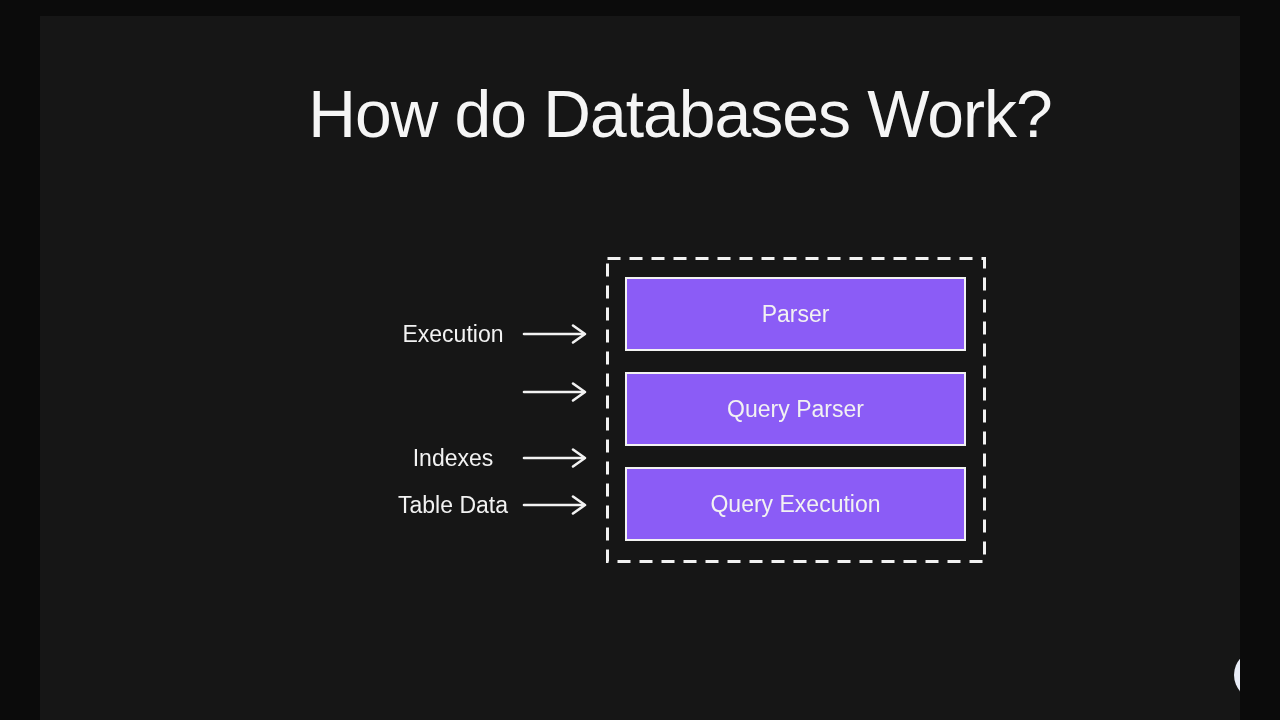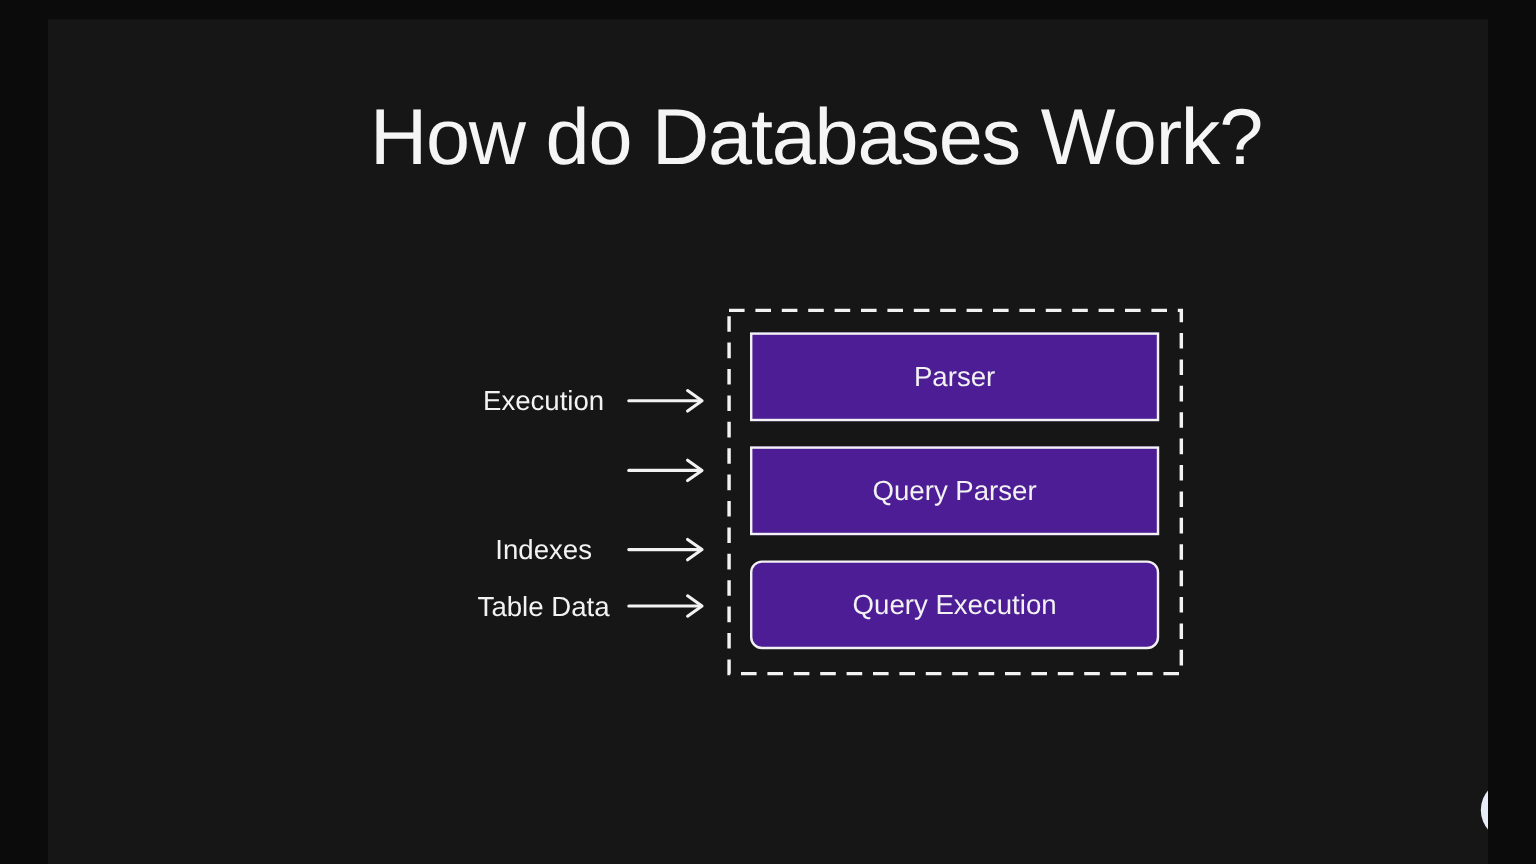--- a/index.html
+++ b/index.html
@@ -49,28 +49,28 @@
     position:absolute;
     left:566px;top:241px;
     width:380px;height:306px;
   }
   
   .stage{
     position:absolute;
     left:585px;width:341px;height:74px;
     box-sizing:border-box;
     border:2.5px solid #f2f2f2;
-    background:#4c1d95;
+    background:#8b5cf6;
     display:flex;align-items:center;justify-content:center;
     color:#f2f2f2;
     font-size:23px;
   }
   .stage-parser{top:261px;}
   .stage-planner{top:356px;}
-  .stage-execution{top:451px;border-radius:10px;}
+  .stage-execution{top:451px;}
   
   .watermark{
     position:absolute;
     left:1194px;top:634px;
     width:50px;height:50px;
     border-radius:50%;
     background:#e9edf7;
     display:flex;align-items:center;justify-content:center;
   }
 </style>

